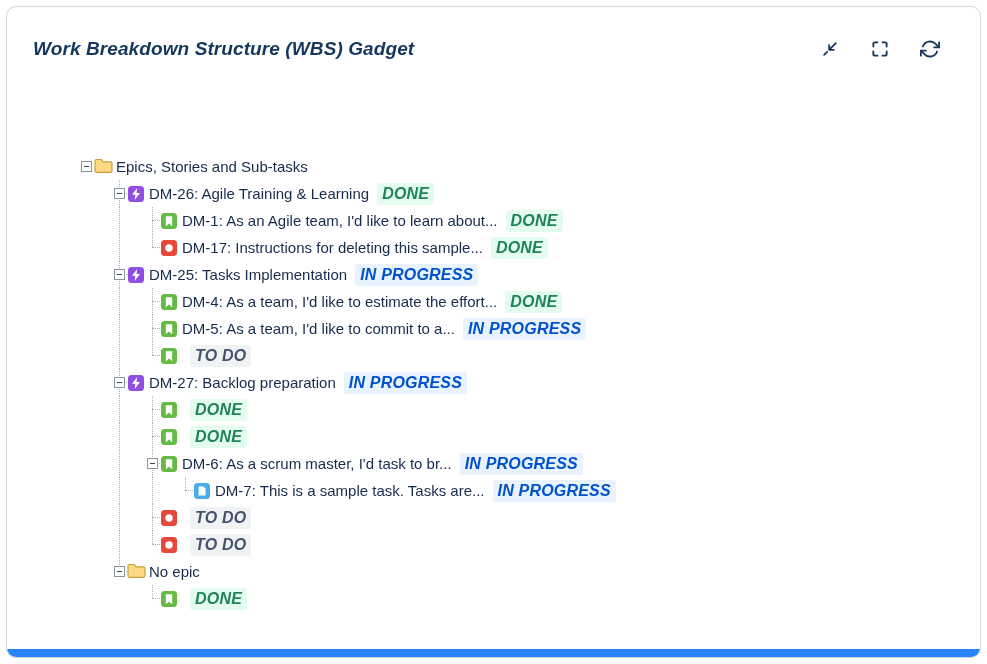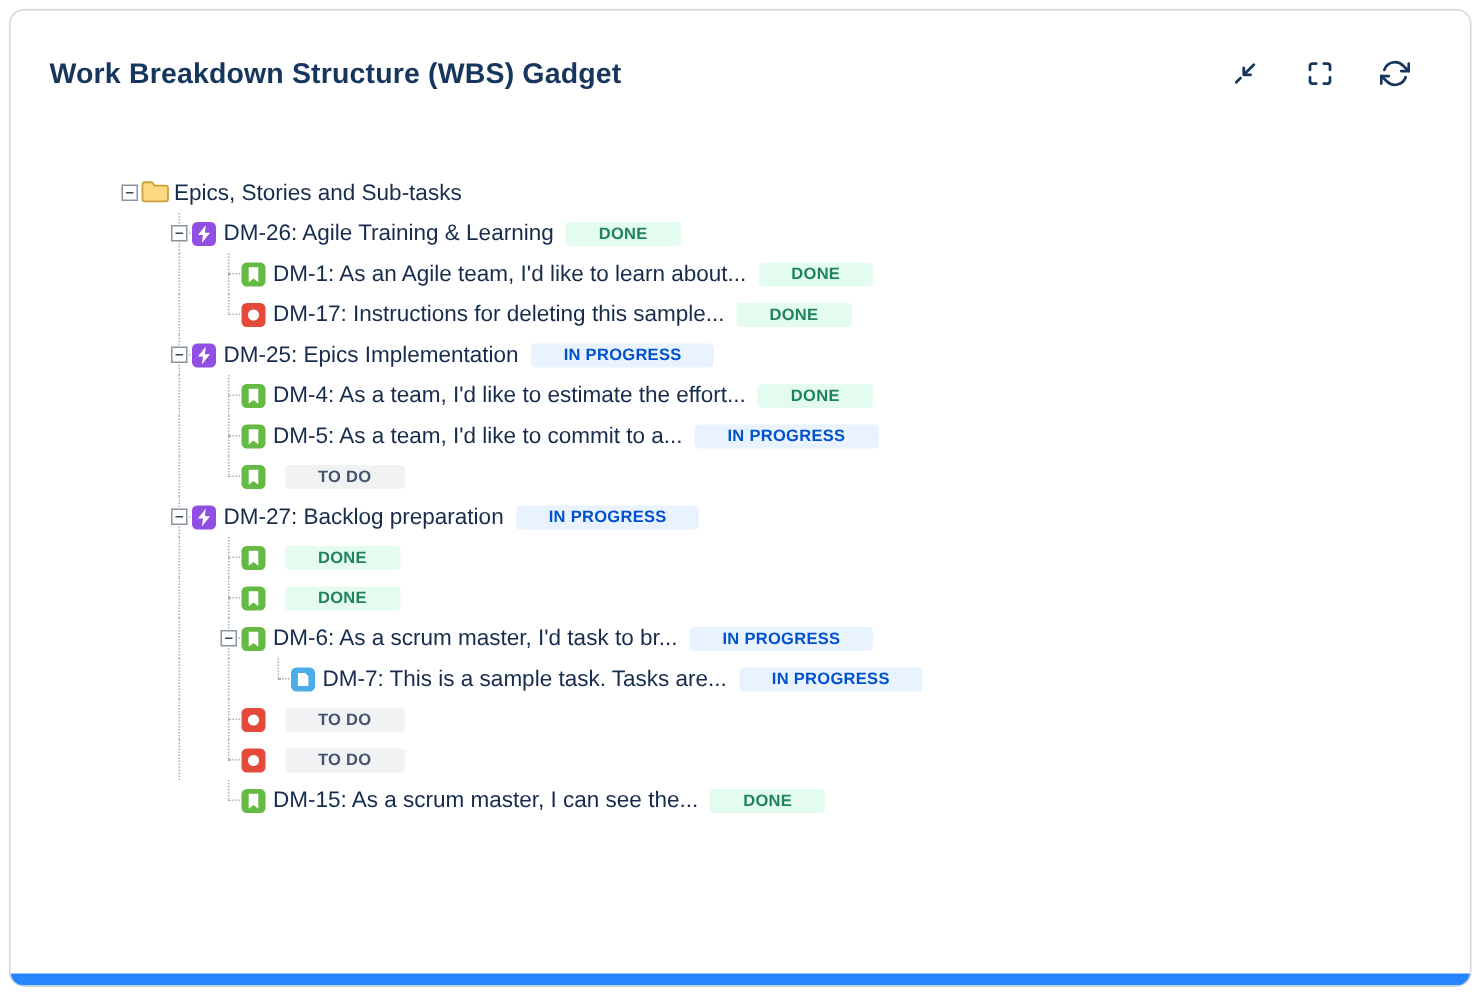--- a/index.html
+++ b/index.html
@@ -18,38 +18,39 @@
     width:975px;
     height:652px;
     background:#fff;
     border:1px solid #d3d7dd;
     border-radius:10px;
     overflow:hidden;
   }
   .card-header{
     display:flex;
     justify-content:space-between;
-    align-items:flex-end;
+    align-items:center;
     padding:30px 38px 0 26px;
+    font-style:italic;
   }
   .card-header h1{
     margin:0;
     font-size:19px;
     font-weight:700;
     color:var(--title-color);
     letter-spacing:0.1px;
   }
   .controls{display:flex; gap:26px; align-items:center;}
   .icon-btn{
     background:none;border:none;padding:2px;margin:0;cursor:pointer;line-height:0;
   }
   .icon-btn svg{stroke:var(--title-color); fill:none; stroke-width:2.2; stroke-linecap:round; stroke-linejoin:round;}
 
   .tree{
-    margin-top:54px;
+    margin-top:92px;
     padding-left:72px;
     font-size:15px;
   }
   .tree-row{
     display:flex;
     align-items:center;
     height:27px;
     white-space:nowrap;
   }
   .guide{width:33px; align-self:stretch; position:relative; flex:none;}
@@ -76,26 +77,27 @@
   }
   .toggle::after{
     content:""; position:absolute; left:2px; right:2px; top:4px;
     border-top:1px solid #3b4650;
   }
   .type-icon{width:18px; height:18px; margin-right:4px; flex:none; line-height:0;}
   .type-icon svg{display:block;}
   .node-label{color:var(--tree-text); cursor:pointer;}
   .lozenge{
     margin-left:8px;
-    font-size:11px;
+    font-size:16px;
     font-weight:700;
-    padding:2px 22px;
+    padding:2px 5px;
     border-radius:3px;
     letter-spacing:0.2px;
     flex:none;
+    font-style:italic;
   }
   .accent-bar{
     position:absolute; left:0; right:0; bottom:0; height:8px;
     background:var(--accent);
   }
 </style>
 </head>
 <body>
 
 <div class="card">
@@ -178,21 +180,21 @@
         <div class="guide"></div>
         <div class="connector tee">
           <div class="toggle"></div>
         </div>
         <span class="type-icon">
           <svg width="18" height="18" viewBox="0 0 18 18">
             <rect x="1" y="1" width="16" height="16" rx="3.5" fill="#904EE2"></rect>
             <path d="M10.2 3 L5 9.7 H8.3 L7.6 15 L13 8.1 H9.6 Z" fill="#fff"></path>
           </svg>
         </span>
-        <span class="node-label">DM-25: Epics Implementation</span>
+        <span class="node-label">DM-25: Tasks Implementation</span>
         <span class="lozenge" style="background: rgb(233, 242, 255); color: rgb(0, 82, 204);">IN PROGRESS</span>
       </div>
       <div class="tree-row">
         <div class="guide"></div>
         <div class="guide on"></div>
         <div class="connector tee"></div>
         <span class="type-icon">
           <svg width="18" height="18" viewBox="0 0 18 18">
             <rect x="1" y="1" width="16" height="16" rx="3.5" fill="#65BA43"></rect>
             <path d="M5.8 4.2 H12.2 V14.2 L9 11.6 L5.8 14.2 Z" fill="#fff"></path>
@@ -312,27 +314,38 @@
         <span class="type-icon">
           <svg width="18" height="18" viewBox="0 0 18 18">
             <rect x="1" y="1" width="16" height="16" rx="3.5" fill="#E5493A"></rect>
             <circle cx="9" cy="9" r="3.7" fill="#fff"></circle>
           </svg>
         </span>
         <span class="lozenge" style="background: rgb(241, 242, 244); color: rgb(68, 84, 111);">TO DO</span>
       </div>
       <div class="tree-row">
         <div class="guide"></div>
-        <div class="guide"></div>
-        <div class="connector elbow"></div>
-        <span class="type-icon">
-          <svg width="18" height="18" viewBox="0 0 18 18">
-            <rect x="1" y="1" width="16" height="16" rx="3.5" fill="#65BA43"></rect>
-            <path d="M5.8 4.2 H12.2 V14.2 L9 11.6 L5.8 14.2 Z" fill="#fff"></path>
-          </svg>
-        </span>
-        <span class="node-label">DM-15: As a scrum master, I can see the...</span>
+        <div class="connector elbow">
+          <div class="toggle"></div>
+        </div>
+        <span class="type-icon">
+          <svg width="19" height="16" viewBox="0 0 19 16">
+            <path d="M1 3 Q1 1.5 2.5 1.5 H7.2 L9.2 3.8 H16.5 Q18 3.8 18 5.3 V12.8 Q18 14.3 16.5 14.3 H2.5 Q1 14.3 1 12.8 Z" fill="#FCD982" stroke="#C9A13B" stroke-width="1.2"></path>
+          </svg>
+        </span>
+        <span class="node-label">No epic</span>
+      </div>
+      <div class="tree-row">
+        <div class="guide"></div>
+        <div class="guide"></div>
+        <div class="connector elbow"></div>
+        <span class="type-icon">
+          <svg width="18" height="18" viewBox="0 0 18 18">
+            <rect x="1" y="1" width="16" height="16" rx="3.5" fill="#65BA43"></rect>
+            <path d="M5.8 4.2 H12.2 V14.2 L9 11.6 L5.8 14.2 Z" fill="#fff"></path>
+          </svg>
+        </span>
         <span class="lozenge" style="background: rgb(227, 252, 239); color: rgb(31, 132, 90);">DONE</span>
       </div>
     </div>
 
   <div class="accent-bar"></div>
 </div>
 
 </body></html>

